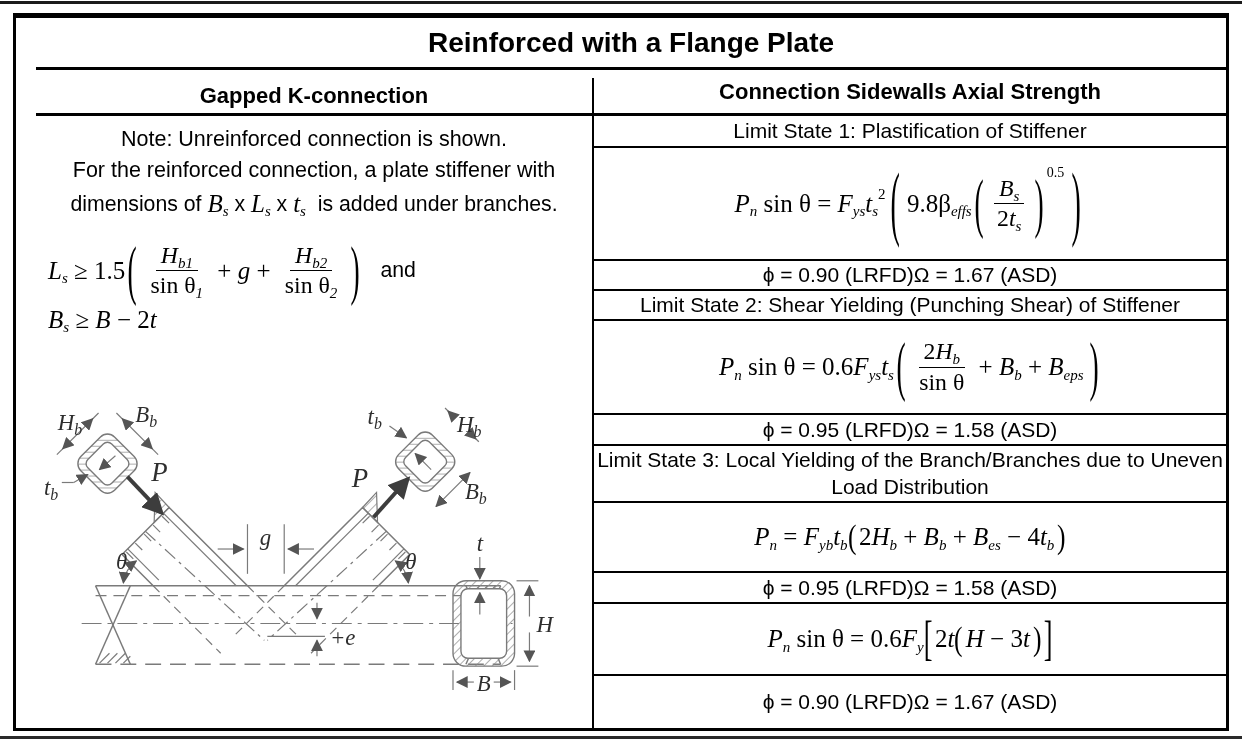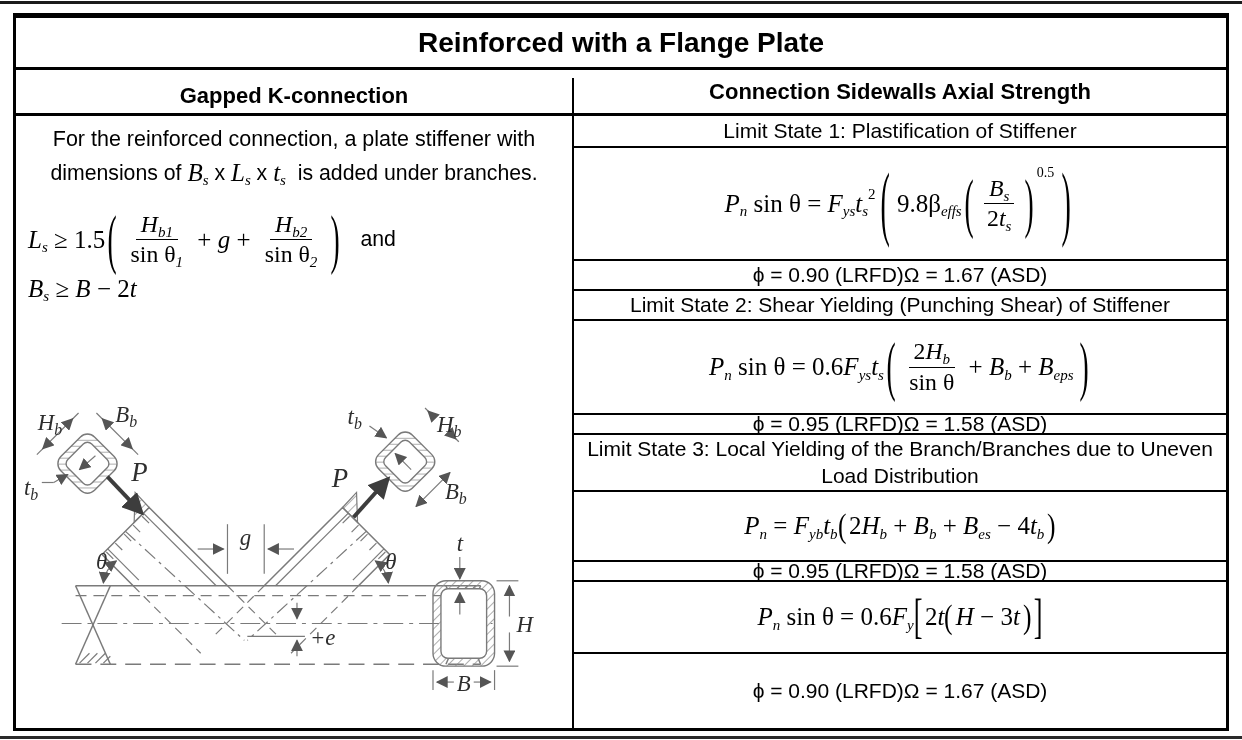--- a/index.html
+++ b/index.html
@@ -2,37 +2,37 @@
 <html><head>
 <meta charset="utf-8">
 <style>
   * { margin:0; padding:0; box-sizing:border-box; }
   body { background:#fff; font-family:"Liberation Sans", sans-serif; }
   .page { position:relative; width:1242px; height:740px; background:#fff; overflow:hidden; }
   .edge-line-top { position:absolute; top:1px; left:0; width:100%; height:3px; background:#1b1b1b; }
   .edge-line-bottom { position:absolute; top:736px; left:0; width:100%; height:3px; background:#2a2a2a; }
 
   .tbl { position:absolute; left:13px; top:13px; width:1216px; height:718px;
-         border:3px solid #000; border-top:5px solid #000; background:#fff; }
+         border:3px solid #000; border-top:5px solid #000; background:#fff;padding-left:20px; }
   .title-row { height:52px; border-bottom:3px solid #000; display:flex; align-items:center;
                justify-content:center; font-weight:bold; font-size:28px; }
   .heads-row { height:46px; border-bottom:3px solid #000; display:flex; }
   .head-cell { display:flex; align-items:center; justify-content:center; font-weight:bold; font-size:22px; }
   .head-left { width:558px; border-right:2px solid #000;margin-top:8px; }
   .head-right { flex:1; }
 
   .body-row { display:flex; height:612px; }
   .lcell { width:558px; border-right:2px solid #000; position:relative; }
   .rcell { flex:1; display:flex; flex-direction:column; }
 
   .rrow { border-bottom:2px solid #000; display:flex; align-items:center; justify-content:center;
           text-align:center; font-size:21px; }
   .rrow:last-child { border-bottom:none; flex:1; }
   .h32{height:32px} .h113{height:113px} .h30{height:30px} .h94{height:94px}
-  .h28{height:20px} .h57{height:57px} .h70{height:70px} .h72{height:72px}
+  .h28{height:31px} .h57{height:57px} .h70{height:70px} .h72{height:72px}
   .lsh span { max-width:630px; line-height:1.28; display:inline-block; }
   .factors { }
 
   
   .note { padding-top:8px; text-align:center; font-size:21.5px; line-height:1.44; }
   .noteline { justify-content:center; font-size:21.5px; }
 
   
   .fml { display:inline-flex; align-items:center; font-family:"Liberation Serif", serif;
          font-size:25px; color:#000; }
@@ -79,20 +79,21 @@
 
     <div class="heads-row">
       <div class="head-cell head-left">Gapped K-connection</div>
       <div class="head-cell head-right">Connection Sidewalls Axial Strength</div>
     </div>
 
     <div class="body-row">
 
       <div class="lcell">
         <div class="note">
+          <div>Note: Unreinforced connection is shown.</div>
           <div>For the reinforced connection, a plate stiffener with</div>
           <div class="fml noteline">
               <span class="tk-s">dimensions of </span>
               <span class="tk-i">B</span>
               <span class="tk-sub">s</span>
               <span class="tk-s"> x </span>
               <span class="tk-i">L</span>
               <span class="tk-sub">s</span>
               <span class="tk-s"> x </span>
               <span class="tk-i">t</span>

